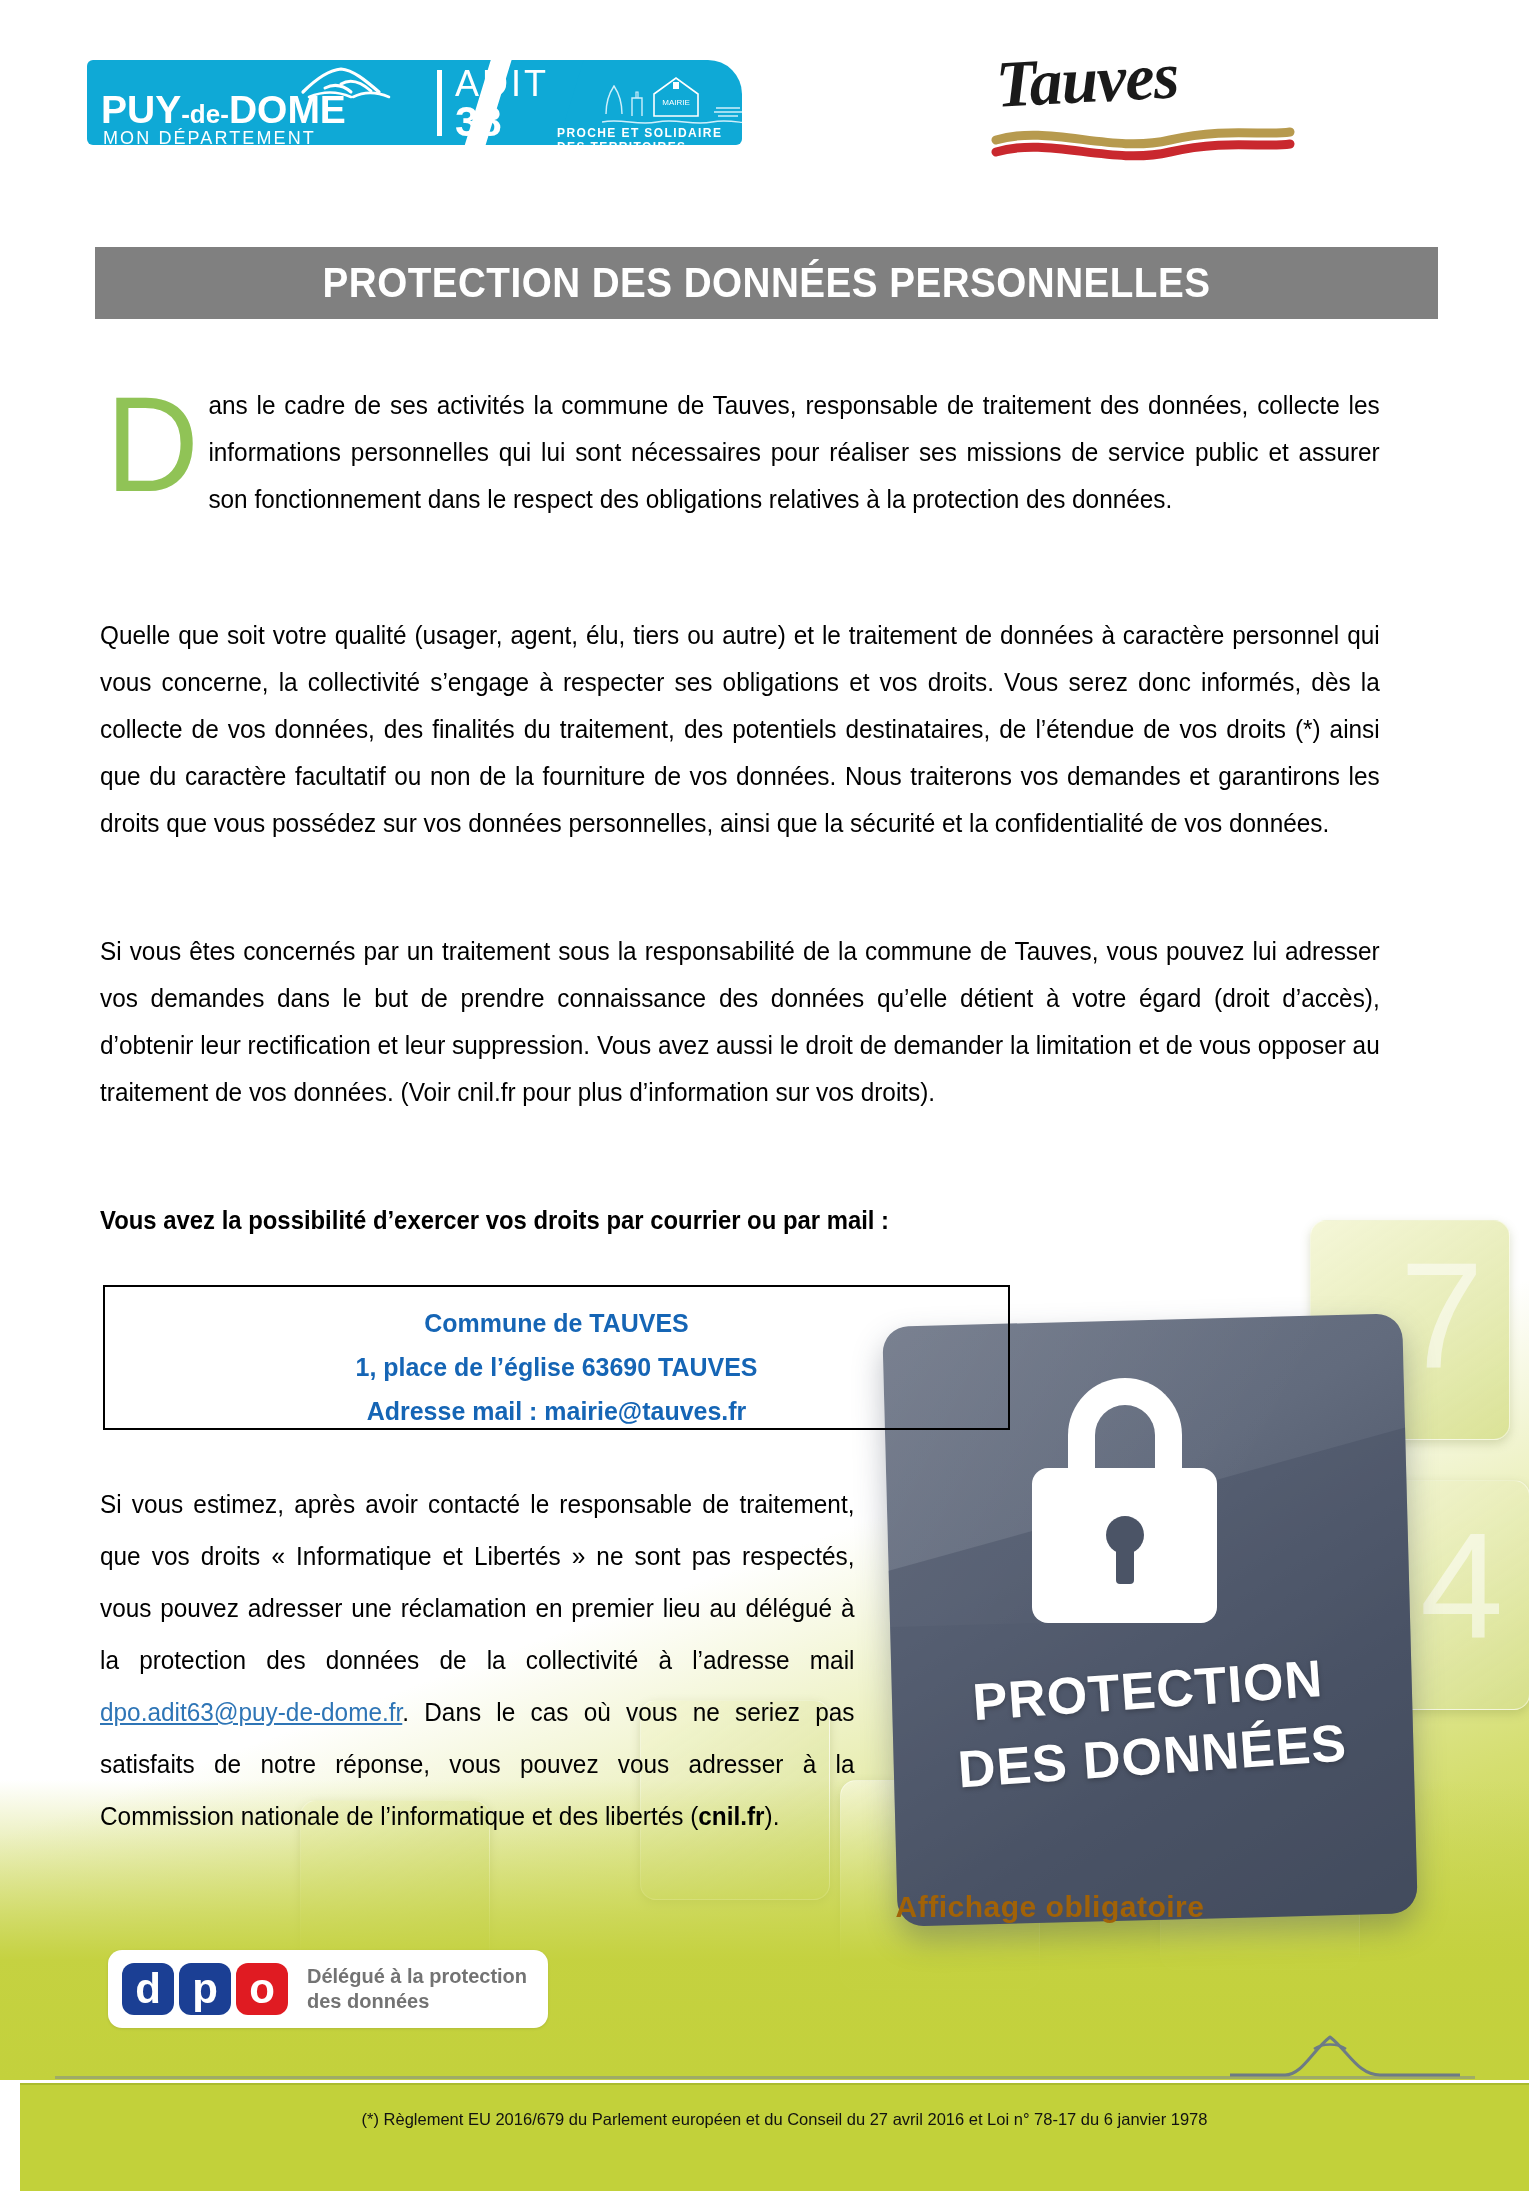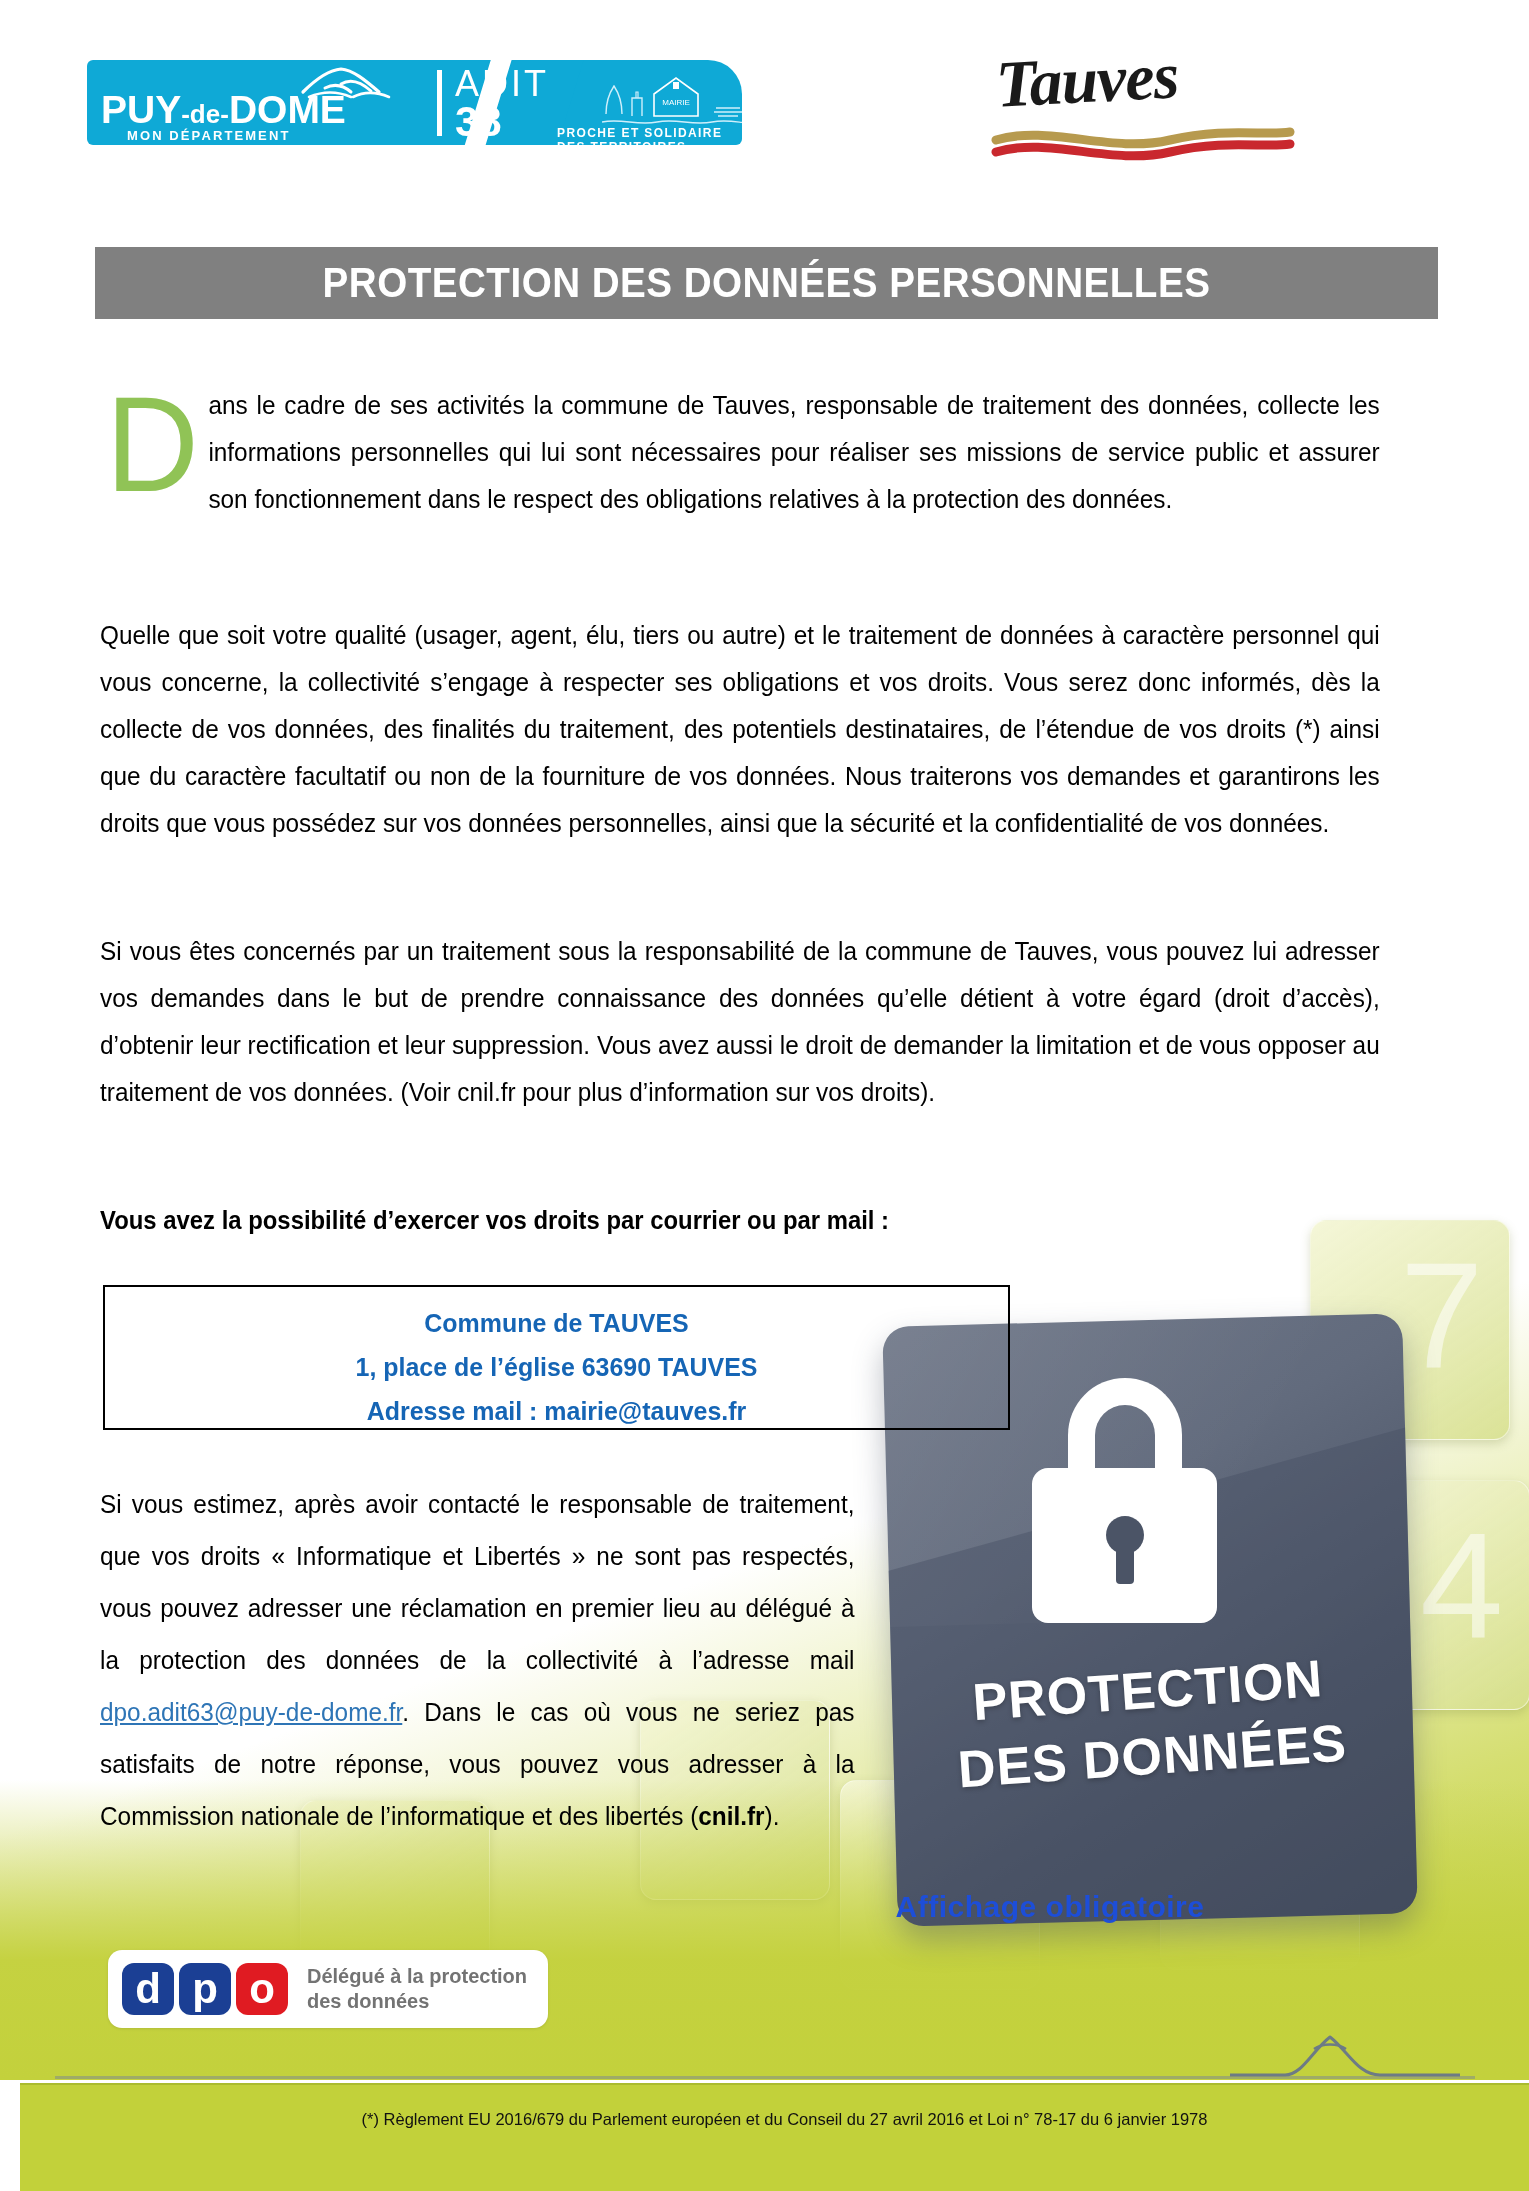--- a/index.html
+++ b/index.html
@@ -160,25 +160,24 @@
     font-size: 39px;
     letter-spacing: 0px;
     font-family: "Liberation Sans", sans-serif;
     white-space: nowrap;
   }
   #pd-name .small { font-size: 26px; margin-top: 20px; }
   #pd-sub {
     position: absolute;
     left: 16px; top: 68px;
     color: #ffffff;
-    font-size: 13px;
-    font-weight: bold;
+    font-size: 18px;
+    font-weight: normal;
     letter-spacing: 2.1px;
     font-family: "Liberation Sans", sans-serif;
-    margin-left: 24px;
   }
   #pd-mountain {
     position: absolute;
     left: 208px; top: 6px;
     width: 120px; height: 34px;
   }
   #pd-divider {
     position: absolute;
     left: 350px; top: 10px;
     width: 5px; height: 66px;
@@ -321,21 +320,21 @@
 
   
   #affichage {
     position: absolute;
     left: 770px; top: 1890px;
     width: 560px;
     text-align: center;
     font-family: "Liberation Sans", sans-serif;
     font-weight: bold;
     font-size: 30px;
-    color: #1d4ed8;
+    color: #a16207;
     letter-spacing: 0.5px;
     z-index: 6;
   }
 
   
   #dpo-badge {
     position: absolute;
     left: 108px; top: 1950px;
     width: 440px; height: 78px;
     background: #ffffff;

